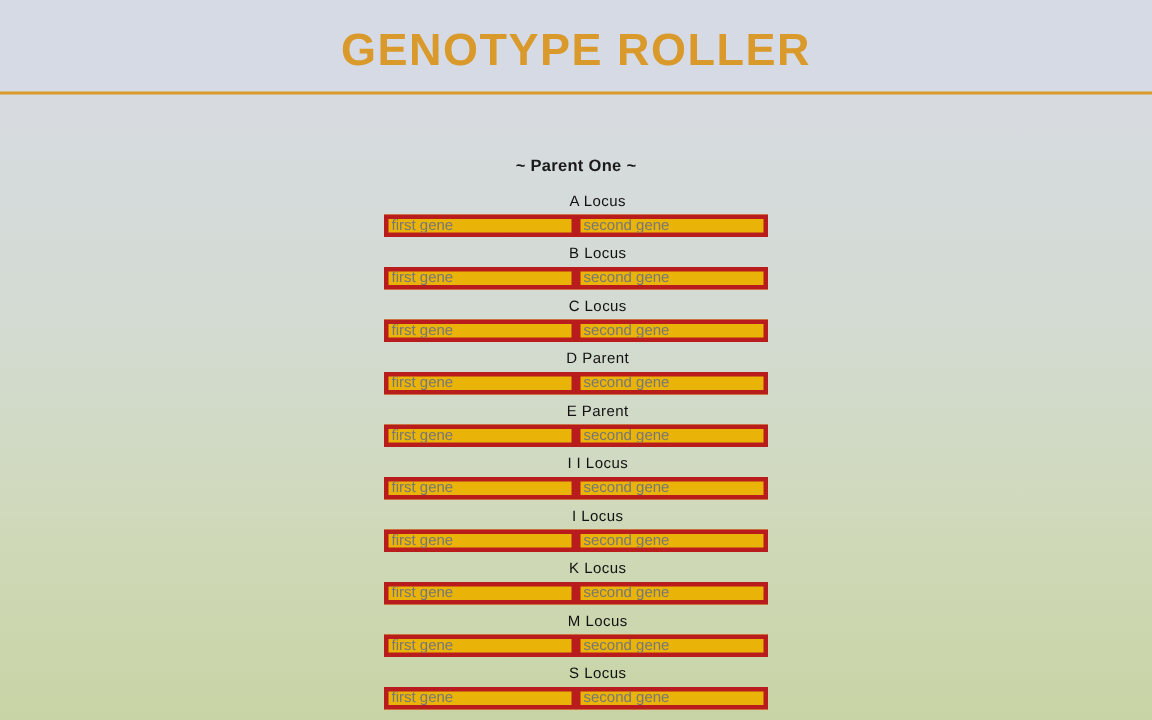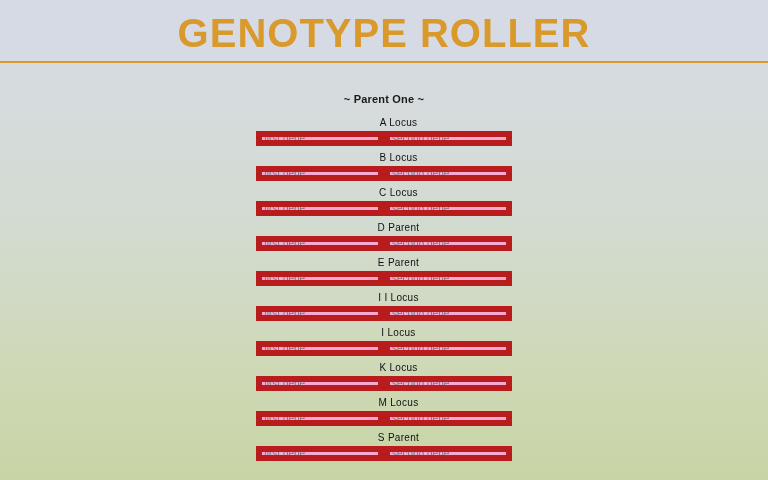--- a/index.html
+++ b/index.html
@@ -17,28 +17,28 @@
     height: 63px;
     background: #d6dae5;
     border-bottom: 2px solid #d99a2b;
     display: flex;
     align-items: center;
     justify-content: center;
     box-sizing: border-box;
   }
   .title {
     color: #d99a2b;
-    font-size: 40px;
+    font-size: 30px;
     font-weight: bold;
     letter-spacing: 1px;
     margin: 0;
     padding-top: 6px;
   }
   .content {
-    padding-top: 30px;
+    padding-top: 42px;
     display: flex;
     flex-direction: column;
     align-items: center;
   }
   .parent-label {
     font-size: 11px;
     font-weight: bold;
     color: #1a1a1a;
     margin-bottom: 12px;
     letter-spacing: 0.2px;
@@ -58,22 +58,22 @@
     margin-left: 29px;
   }
   .inputs-row {
     display: flex;
     width: 256px;
   }
   .gene-input {
     width: 128px;
     height: 15px;
     box-sizing: border-box;
-    border: 6px solid #b91c1c;
-    background: #f9a8d4;
+    border: 3px solid #b91c1c;
+    background: #eab308;
     font-family: "Liberation Sans", sans-serif;
     font-size: 10px;
     color: #555;
     padding: 0 2px;
     outline: none;
   }
   .gene-input::placeholder {
     color: #777;
     opacity: 1;
   }
@@ -154,19 +154,19 @@
 
   <div class="locus-block">
     <div class="locus-label">M Locus</div>
     <div class="inputs-row">
       <input class="gene-input" type="text" placeholder="first gene" style="">
       <input class="gene-input" type="text" placeholder="second gene" style="">
     </div>
   </div>
 
   <div class="locus-block">
-    <div class="locus-label">S Parent</div>
+    <div class="locus-label">S Locus</div>
     <div class="inputs-row">
       <input class="gene-input" type="text" placeholder="first gene" style="">
       <input class="gene-input" type="text" placeholder="second gene" style="">
     </div>
   </div>
 </div>
 
 </body></html>

